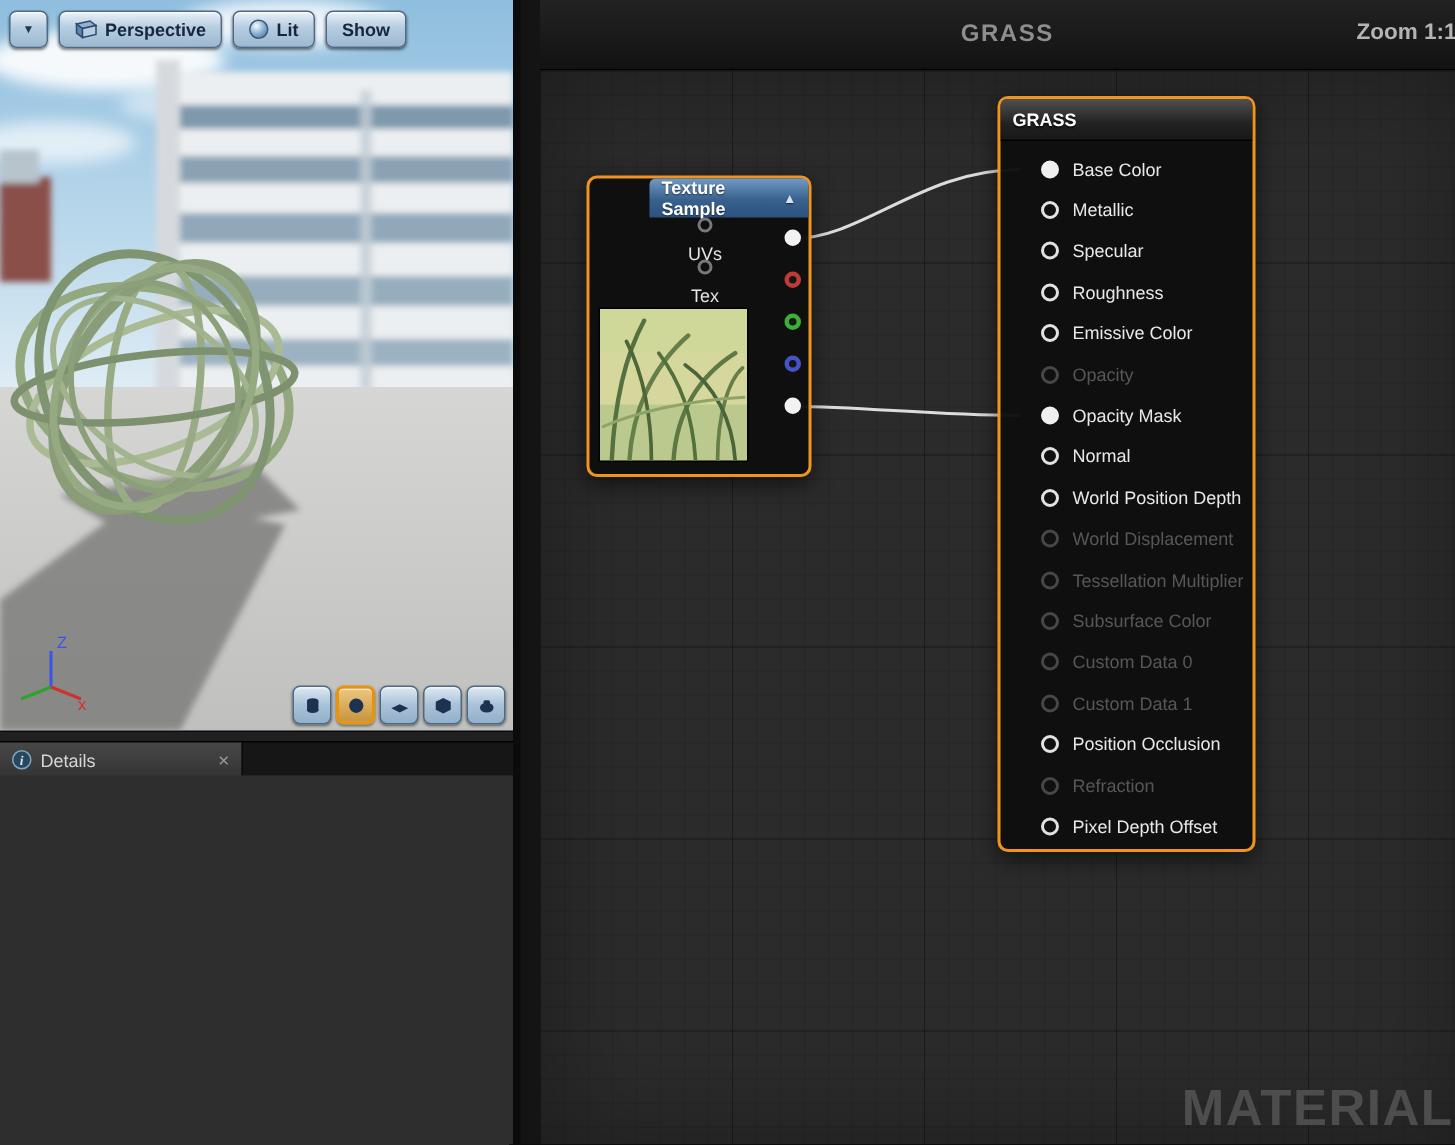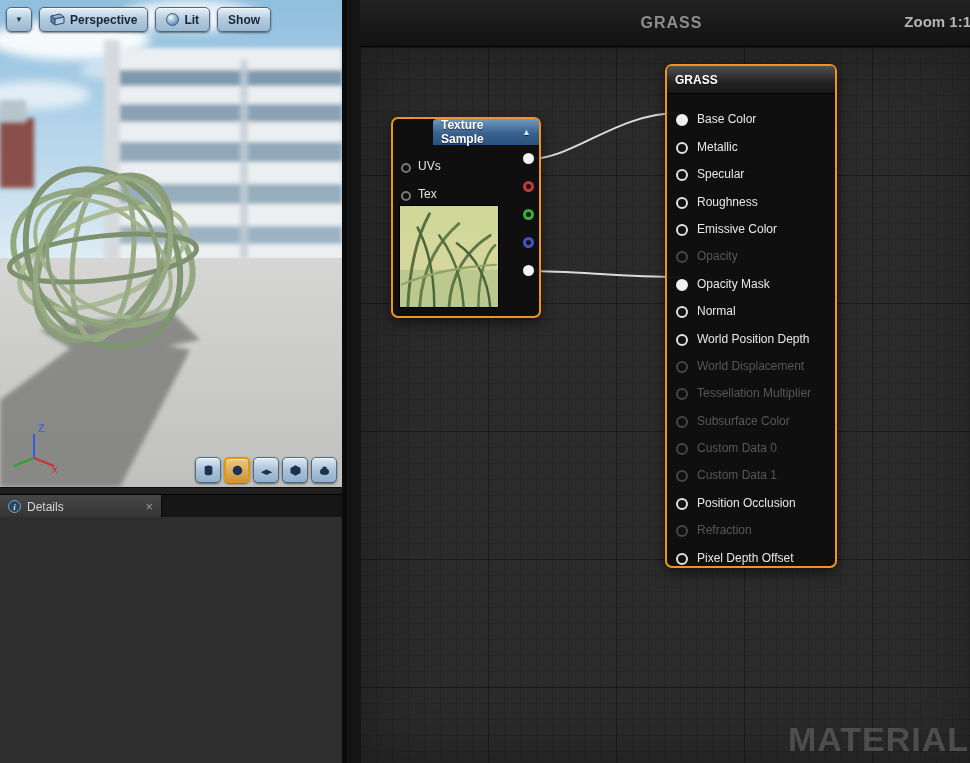--- a/index.html
+++ b/index.html
@@ -93,33 +93,33 @@
   }
   .node-header {
     display:flex; align-items:center; padding:0 8px;
     border-radius:4px 4px 0 0; font-weight:bold; font-size:12px; color:#fff;
     text-shadow:0 1px 1px rgba(0,0,0,.6); cursor:move;
   }
   .texture-node { left:31px; top:70px; width:150px; height:201px; }
   .tex-header { height:26px; background:linear-gradient(#7099c4,#38618d 55%,#2c5280); justify-content:space-between;margin-left:40px; }
   .collapse { font-size:9px; color:#d8e2ee; cursor:pointer; }
   .tex-body { position:relative; height:171px; }
-  .input-row { height:28px; display:flex; align-items:flex-end; gap:7px; padding-left:8px; }
+  .input-row { height:28px; display:flex; align-items:center; gap:7px; padding-left:8px;flex-direction:column; }
   .pin { box-sizing:border-box; border-radius:50%; flex:0 0 auto; }
   .in-pin { width:10px; height:10px; border:2px solid #787878; background:transparent; cursor:crosshair; }
   .in-label { color:#e4e4e4; font-size:12px; }
   .tex-preview { position:absolute; left:6px; top:60px; width:100px; height:103px; border:1px solid #000; cursor:pointer; }
   .tex-preview svg { display:block; width:100%; height:100%; }
   .tex-outputs { position:absolute; right:5px; top:8px; display:flex; flex-direction:column; gap:17px; }
   .out-pin { width:11px; height:11px; border:3px solid #ccc; background:#151515; cursor:crosshair; }
 
   .grass-node { left:305px; top:17px; width:172px; height:504px; }
   .grass-header { height:28px; background:linear-gradient(#505050,#222 60%,#181818); border-bottom:1px solid #000; }
   .pin-list { padding-top:5px; }
-  .pin-row { height:27.4px; display:flex; align-items:flex-end; gap:9px; padding-left:9px; }
+  .pin-row { height:27.4px; display:flex; align-items:center; gap:9px; padding-left:27px; }
   .mat-pin { width:12px; height:12px; border:2.5px solid #e2e2e2; background:#101010; cursor:crosshair; }
   .pin-label { color:#e8e8e8; font-size:12px; white-space:nowrap; }
   .pin-row.connected .mat-pin { background:#f0f0f0; border-color:#f0f0f0; }
   .pin-row.disabled .mat-pin { border-color:#474747; }
   .pin-row.disabled .pin-label { color:#575757; }
 </style>
 </head>
 <body>
 
 <div class="app">

